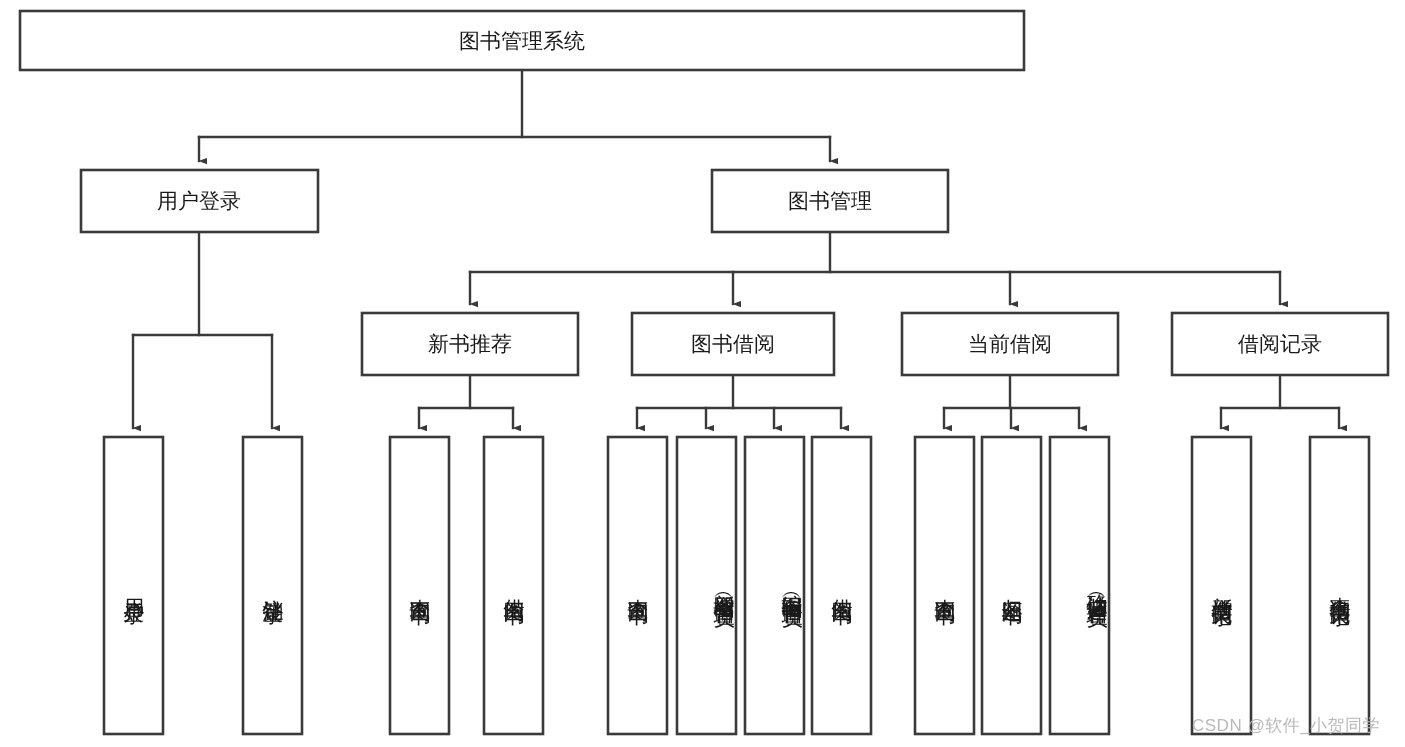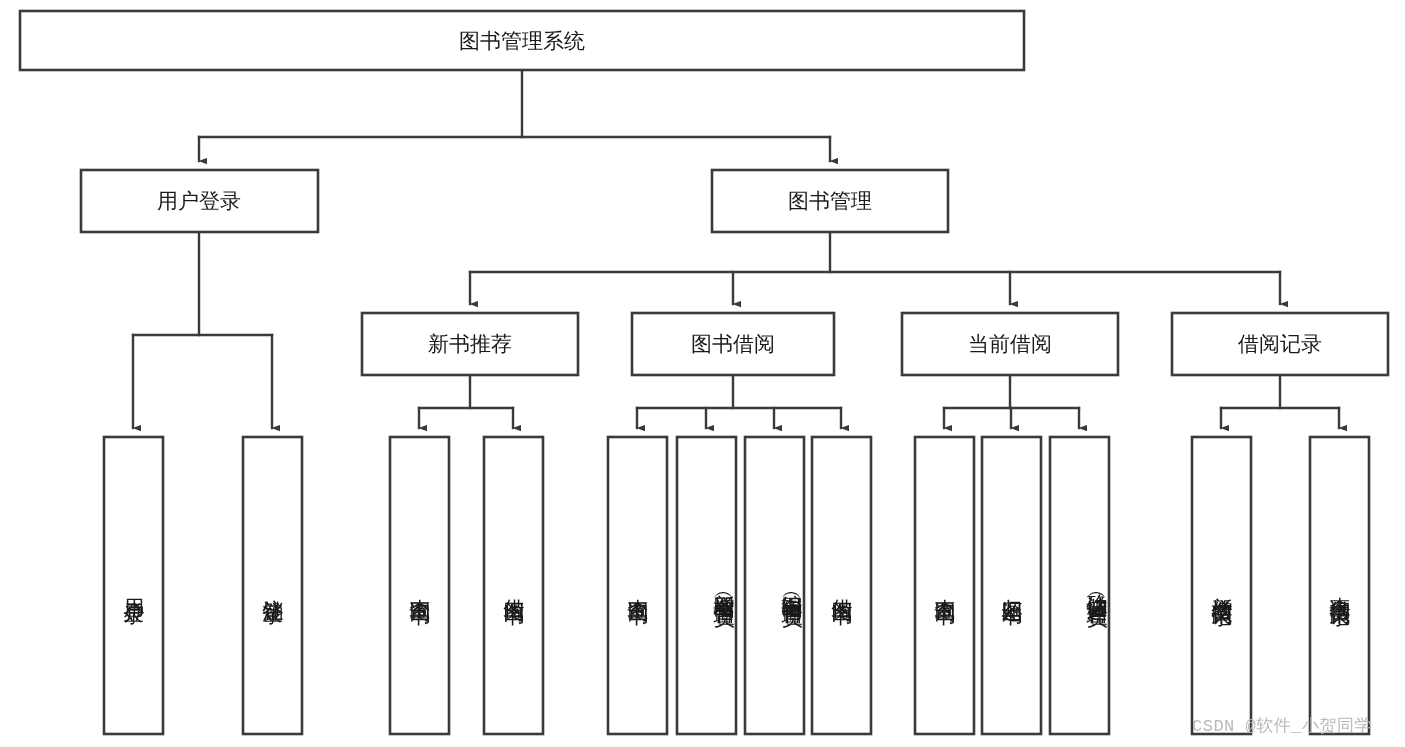--- a/index.html
+++ b/index.html
@@ -57,21 +57,21 @@
     font-family: "Liberation Sans", "DejaVu Sans", sans-serif;
     font-size: 21px;
     line-height: 1.18;
     letter-spacing: 2px;
     color: #1a1a1a;
     white-space: nowrap;
     pointer-events: none;
   }
   .watermark {
     position: absolute;
-    font-family: Liberation Mono, monospace;
+    font-family: Liberation Sans, sans-serif;
     font-size: 17px;
     color: #b9b9b9;
     white-space: nowrap;
     letter-spacing: 0.5px;
   }
 </style>
 </head>
 <body>
 
 <div id="diagram-root">

